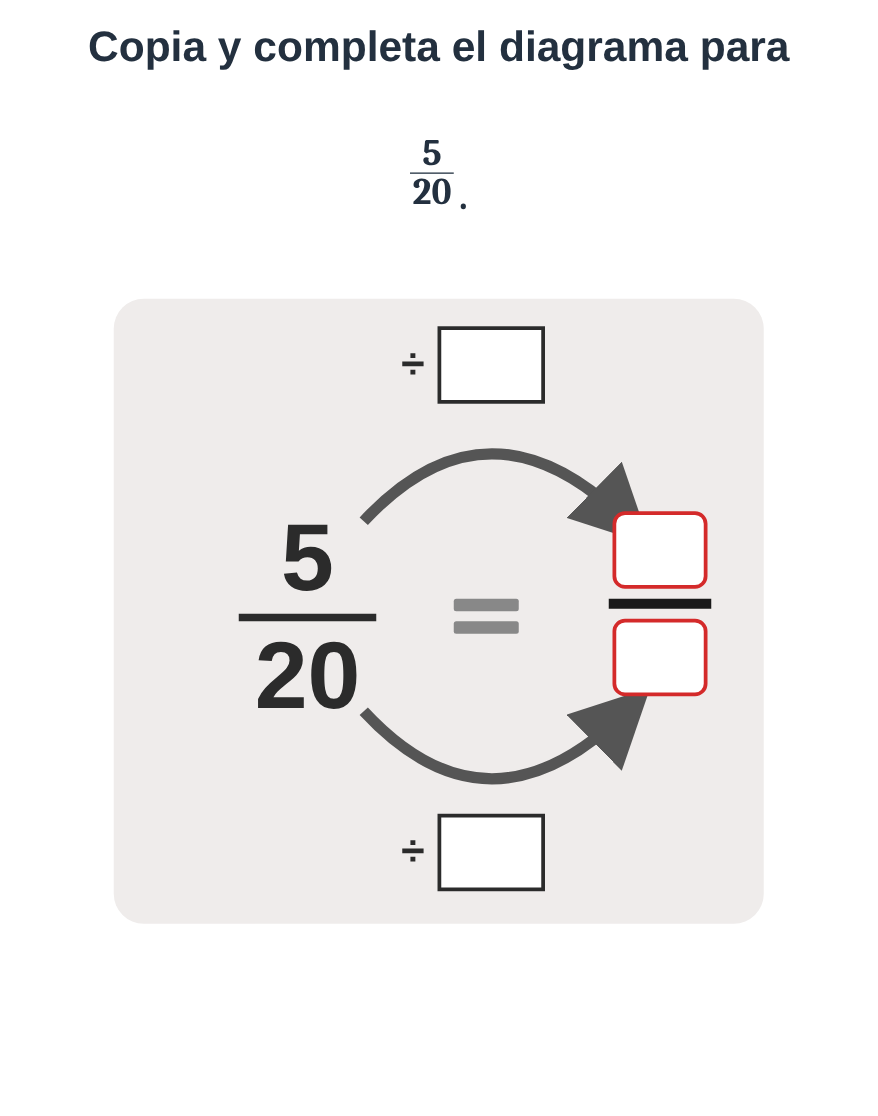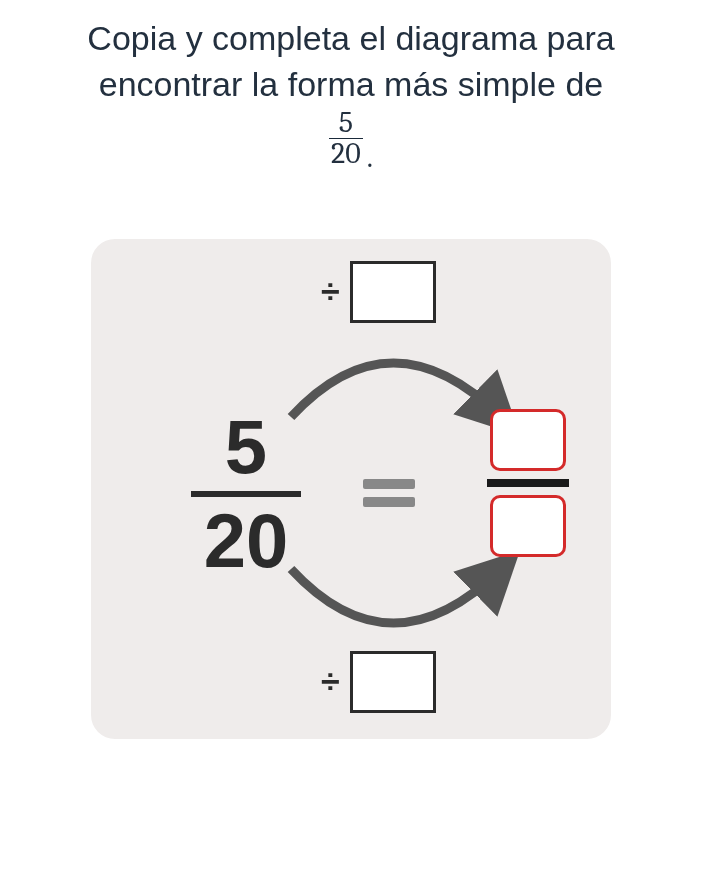--- a/index.html
+++ b/index.html
@@ -14,21 +14,21 @@
     width:702px;
     padding:10px 20px 40px 20px;
     box-sizing:border-box;
   }
   .instruction{
     font-size:34px;
     line-height:1.35;
     text-align:center;
     color:#23303f;
     margin:6px 0 0 0;
-    font-weight:400;
+    font-weight:700;
   }
   .instr-fraction{
     display:inline-block;
     vertical-align:middle;
     text-align:center;
     line-height:1.0;
   }
   .instr-num,.instr-den{
     display:block;
     font-family:"Cambria","Times New Roman",serif;
@@ -144,21 +144,21 @@
     box-sizing:border-box;
   }
 </style>
 </head>
 <body>
 
 <div class="page">
 
   <p class="instruction">
     <span>Copia y completa el diagrama para</span><br>
-    <span>encontrar la forma más simple de</span><br>
+    <br>
     <span class="instr-fraction">
       <span class="instr-num">5</span>
       <span class="instr-den">20</span>
     </span><span class="instr-period">.</span>
   </p>
 
   <div class="panel">
 
     <svg viewBox="0 0 520 500">
       <defs>

